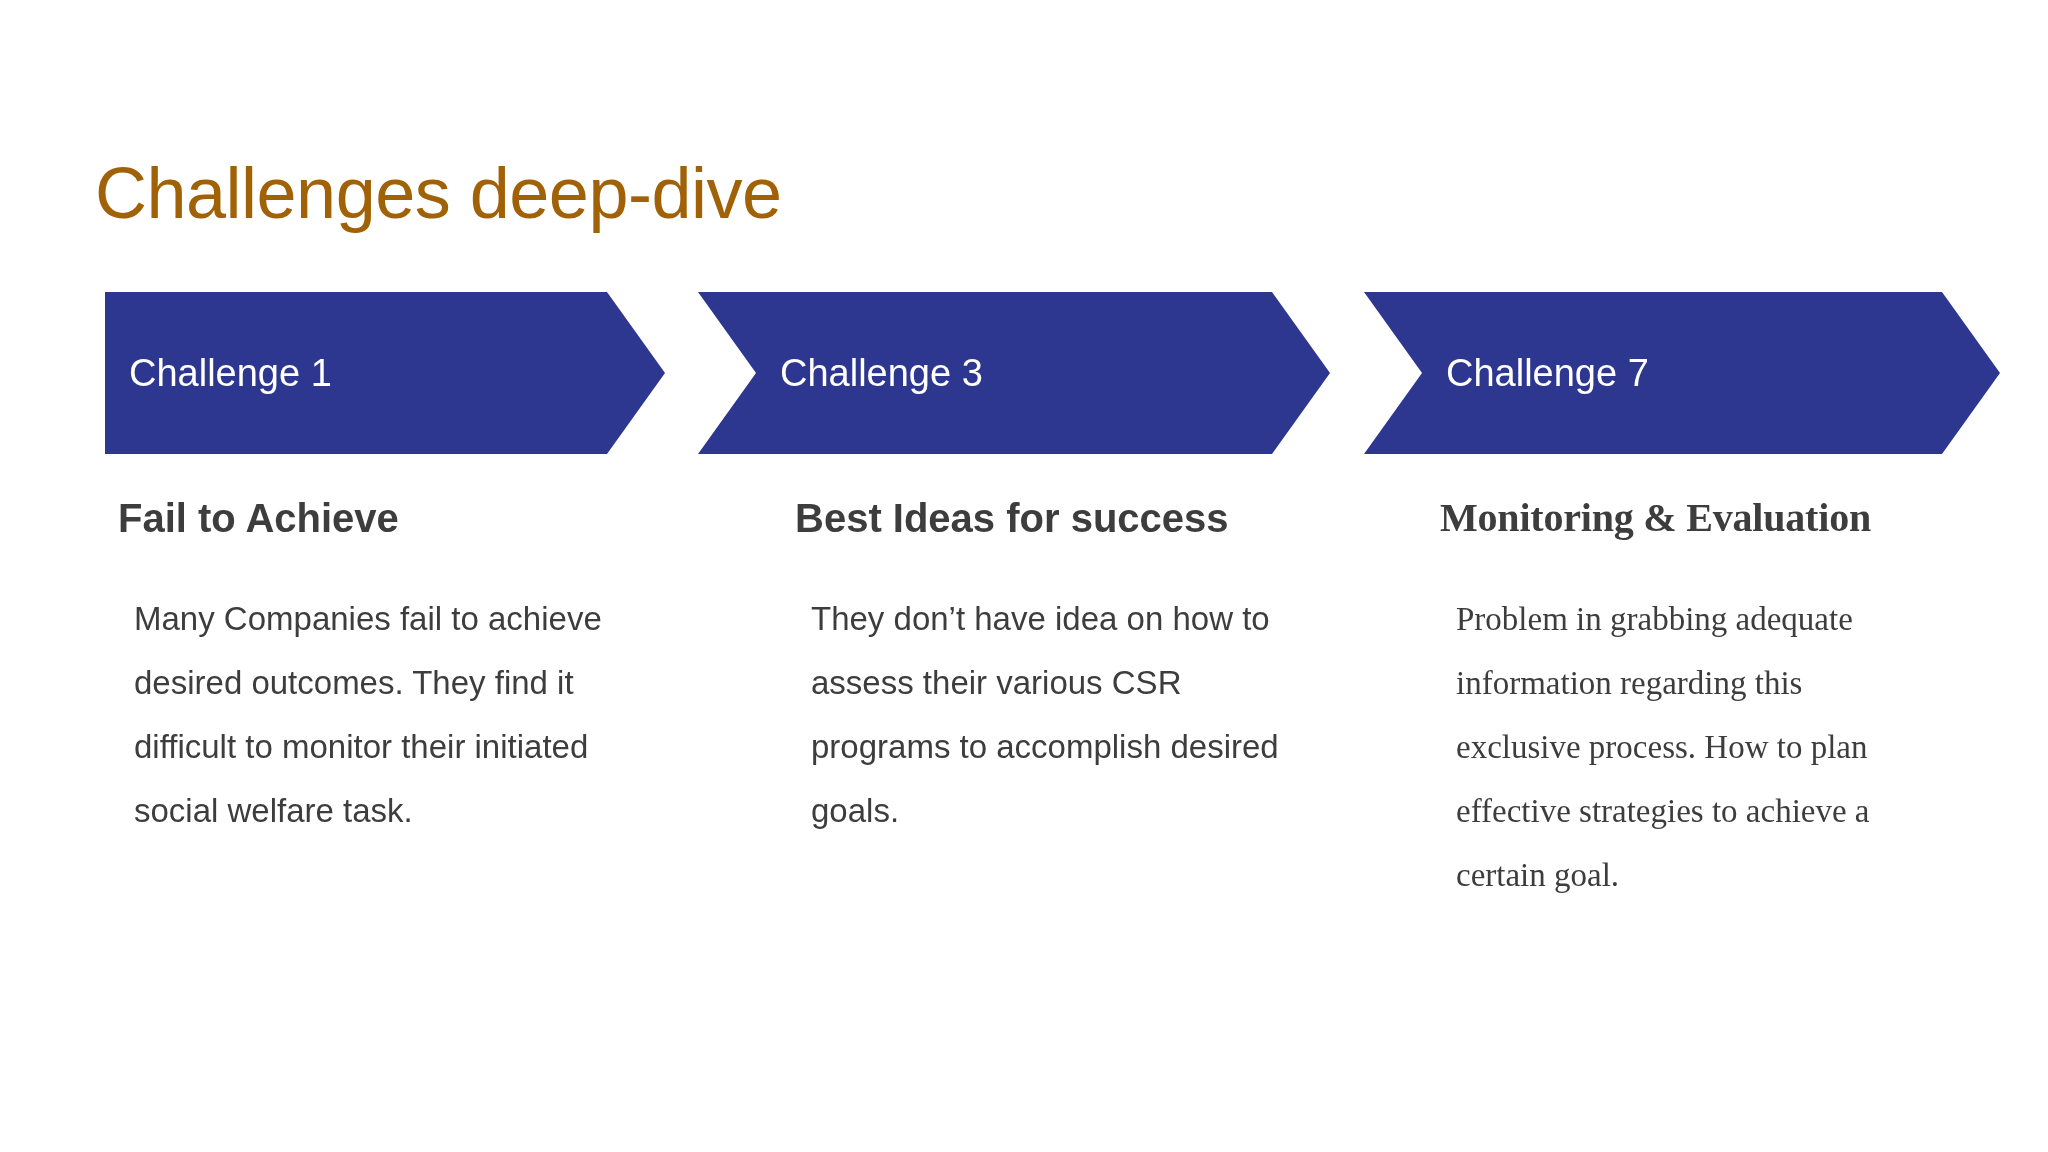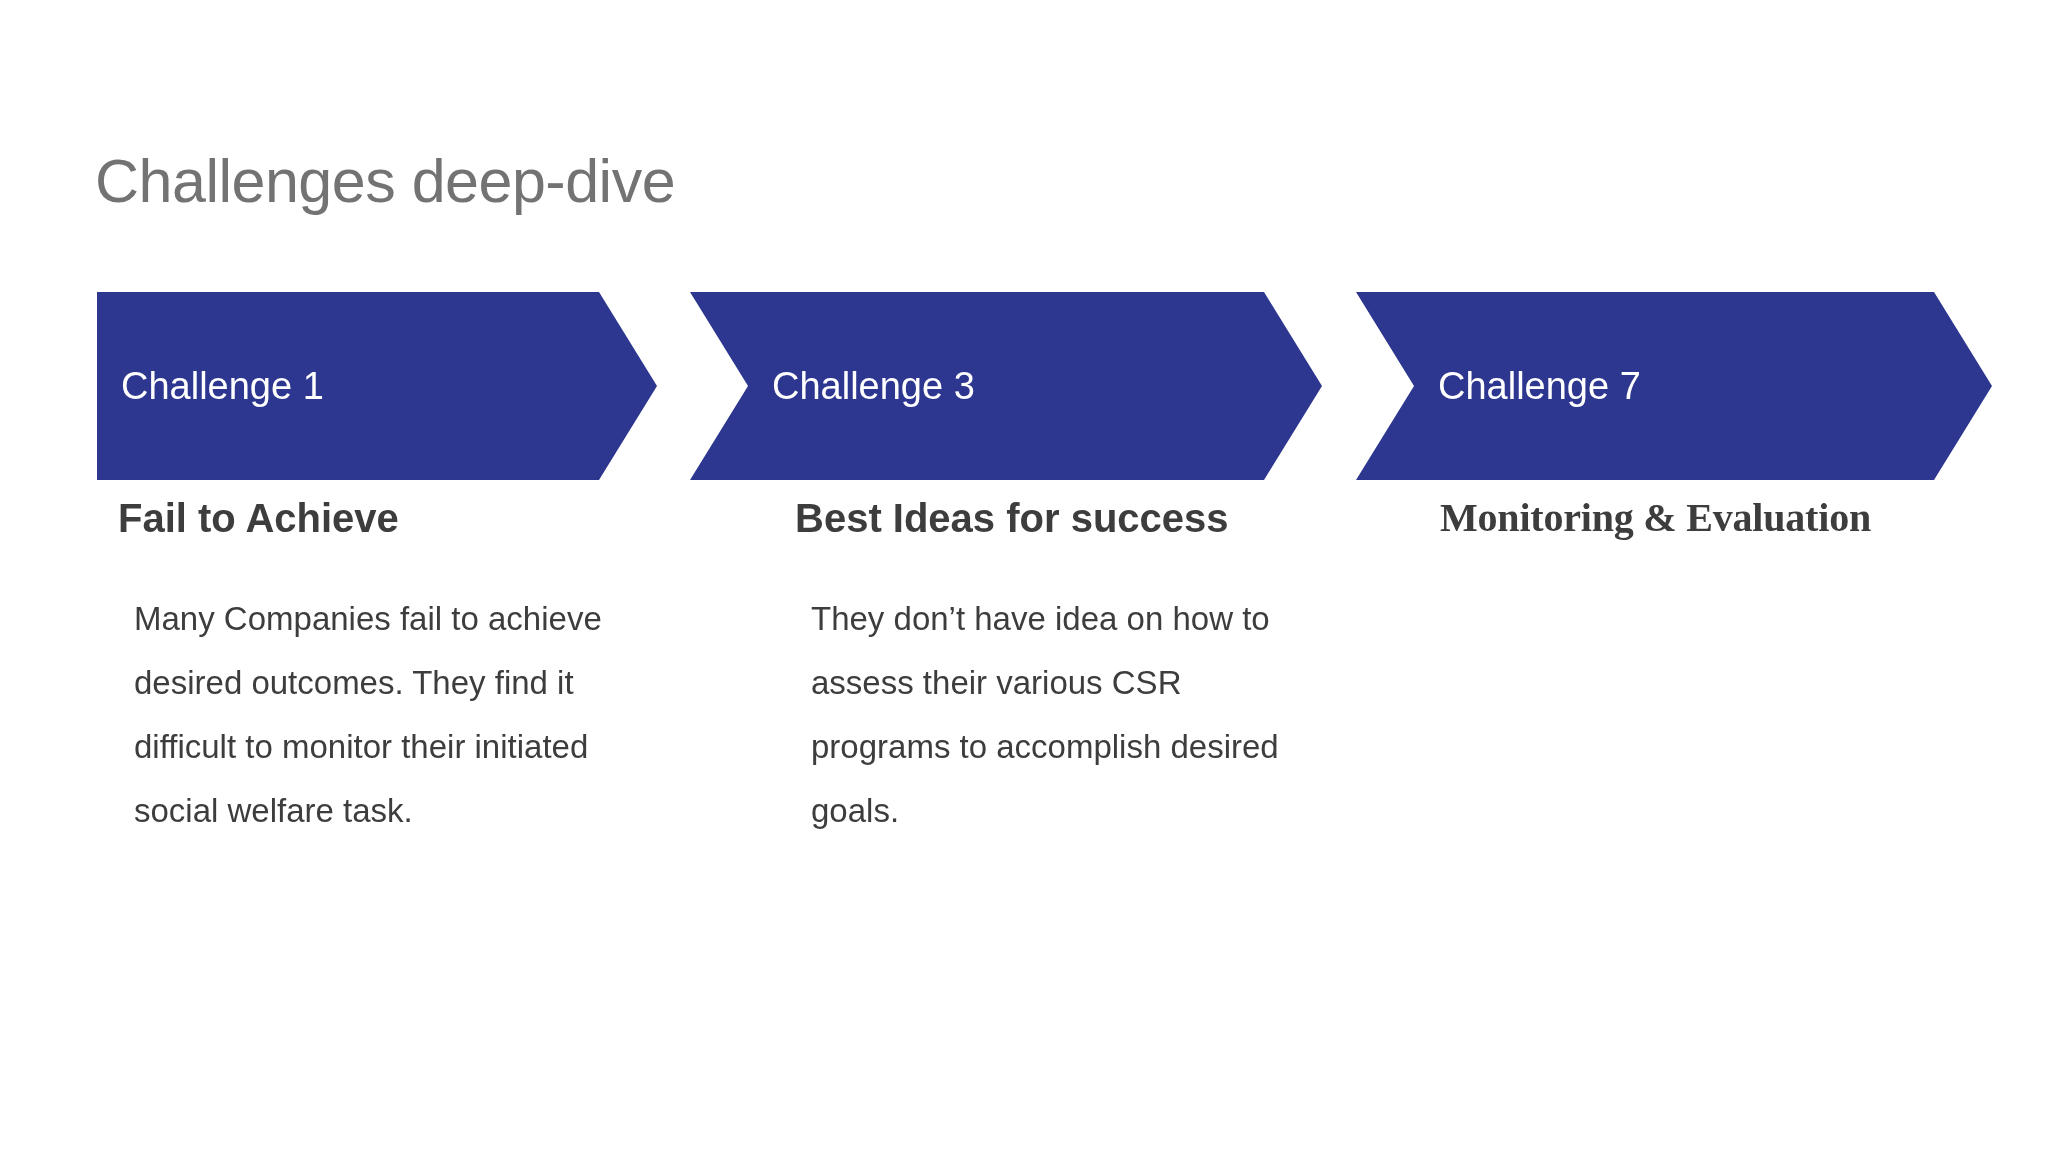--- a/index.html
+++ b/index.html
@@ -19,44 +19,45 @@
     width: 2048px;
     height: 1152px;
     background: #ffffff;
   }
 
   
   .slide-title {
     position: absolute;
     left: 95px;
     top: 108px;
-    font-size: 61px;
+    font-size: 72px;
     font-weight: 400;
     letter-spacing: -0.5px;
-    color: #737373;
+    color: #a16207;
     line-height: 1.05;
     white-space: nowrap;
   }
 
   
   .chevron-band {
     position: absolute;
     left: 0;
     top: 292px;
     width: 2048px;
     height: 150px;
   }
 
   .chevron {
     position: absolute;
     top: 0;
-    height: 188px;
+    height: 162px;
     background: #2d3790;
     display: flex;
     align-items: center;
+    margin-left: 8px;
   }
 
   
   .chevron.first {
     left: 97px;
     width: 560px;
     -webkit-clip-path: polygon(0 0, calc(100% - 58px) 0, 100% 50%, calc(100% - 58px) 100%, 0 100%);
     clip-path: polygon(0 0, calc(100% - 58px) 0, 100% 50%, calc(100% - 58px) 100%, 0 100%);
   }
 
@@ -155,17 +156,18 @@
       <p class="column-body">Many Companies fail to achieve desired outcomes. They find it difficult to monitor their initiated social welfare task.</p>
     </div>
 
     <div class="column c2">
       <div class="column-heading">Best Ideas for success</div>
       <p class="column-body">They don’t have idea on how to assess their various CSR programs to accomplish desired goals.</p>
     </div>
 
     <div class="column c3">
       <div class="column-heading">Monitoring &amp; Evaluation</div>
+      <p class="column-body">Problem in grabbing adequate information regarding this exclusive process. How to plan effective strategies to achieve a certain goal.</p>
     </div>
 
   </div>
 
 </div>
 
 </body></html>

